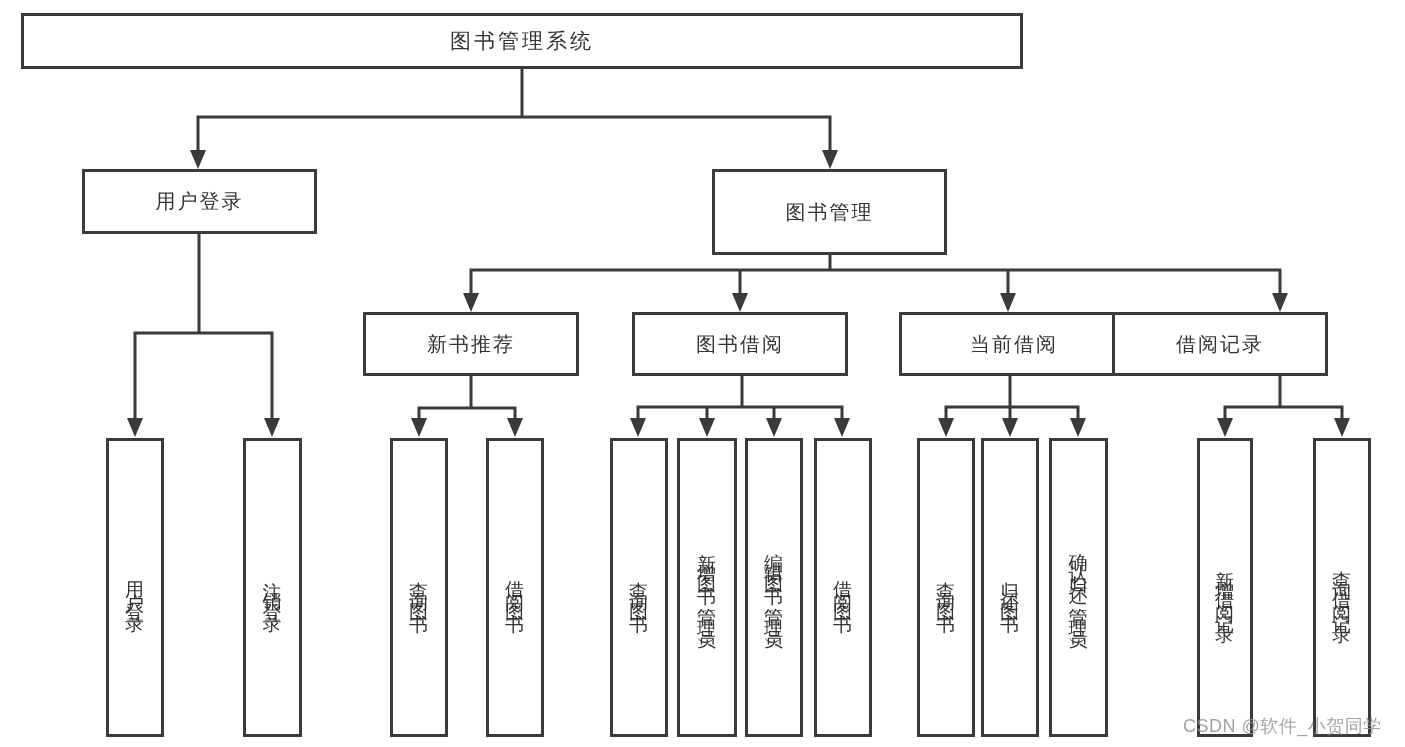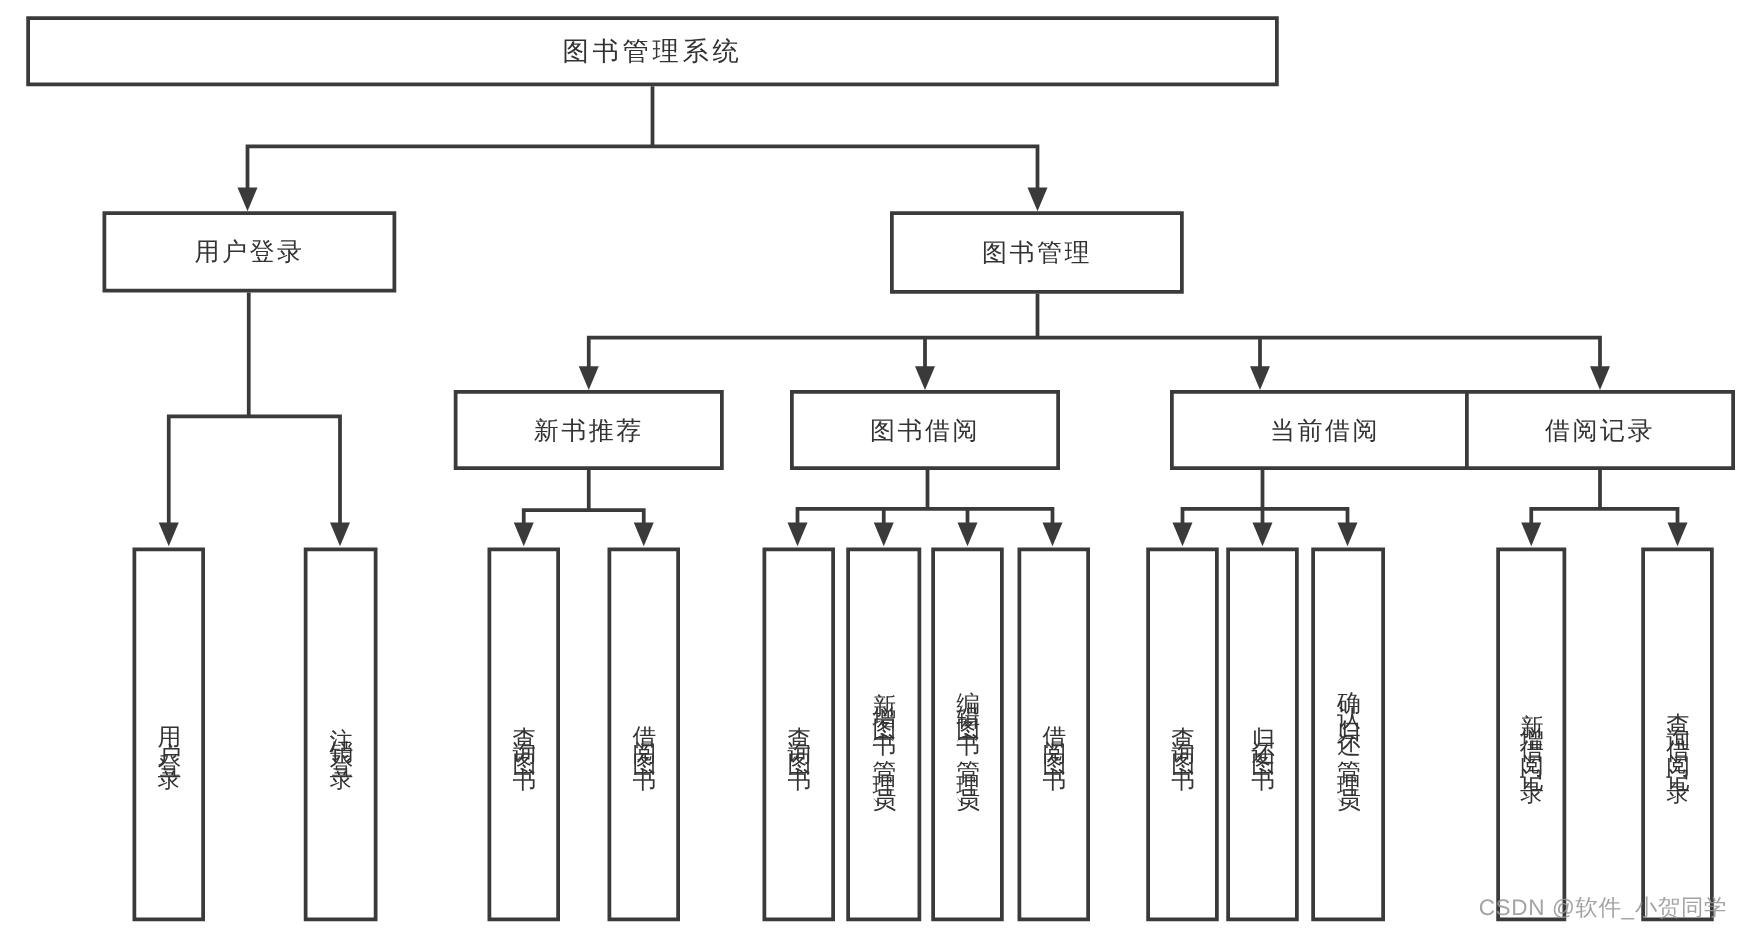--- a/index.html
+++ b/index.html
@@ -33,25 +33,25 @@
     writing-mode:vertical-rl;
     text-orientation:mixed;
     font-size:19px;
     letter-spacing:11px;
     line-height:1;
     color:#333333;
   }
   
   .n-root{left:21px;top:13px;width:1002px;height:56px;}
   .n-l2a{left:82px;top:169px;width:235px;height:65px;}
-  .n-l2b{left:712px;top:169px;width:235px;height:66px;}
+  .n-l2b{left:712px;top:169px;width:235px;height:86px;}
   .n-l3a{left:363px;top:312px;width:216px;height:64px;}
   .n-l3b{left:632px;top:312px;width:216px;height:64px;}
-  .n-l3c{left:936px;top:312px;width:248px;height:64px;}
-  .n-l3d{left:1172px;top:312px;width:216px;height:64px;justify-content:center;}
+  .n-l3c{left:899px;top:312px;width:230px;height:64px;}
+  .n-l3d{left:1112px;top:312px;width:216px;height:64px;justify-content:center;}
   .leaf{top:438px;height:299px;}
   .n-f01{left:106px;width:58px;}
   .n-f02{left:243px;width:59px;}
   .n-f03{left:390px;width:58px;}
   .n-f04{left:486px;width:58px;}
   .n-f05{left:610px;width:58px;}
   .n-f06{left:677px;width:60px;}
   .n-f07{left:745px;width:58px;}
   .n-f08{left:814px;width:58px;}
   .n-f09{left:917px;width:58px;}

